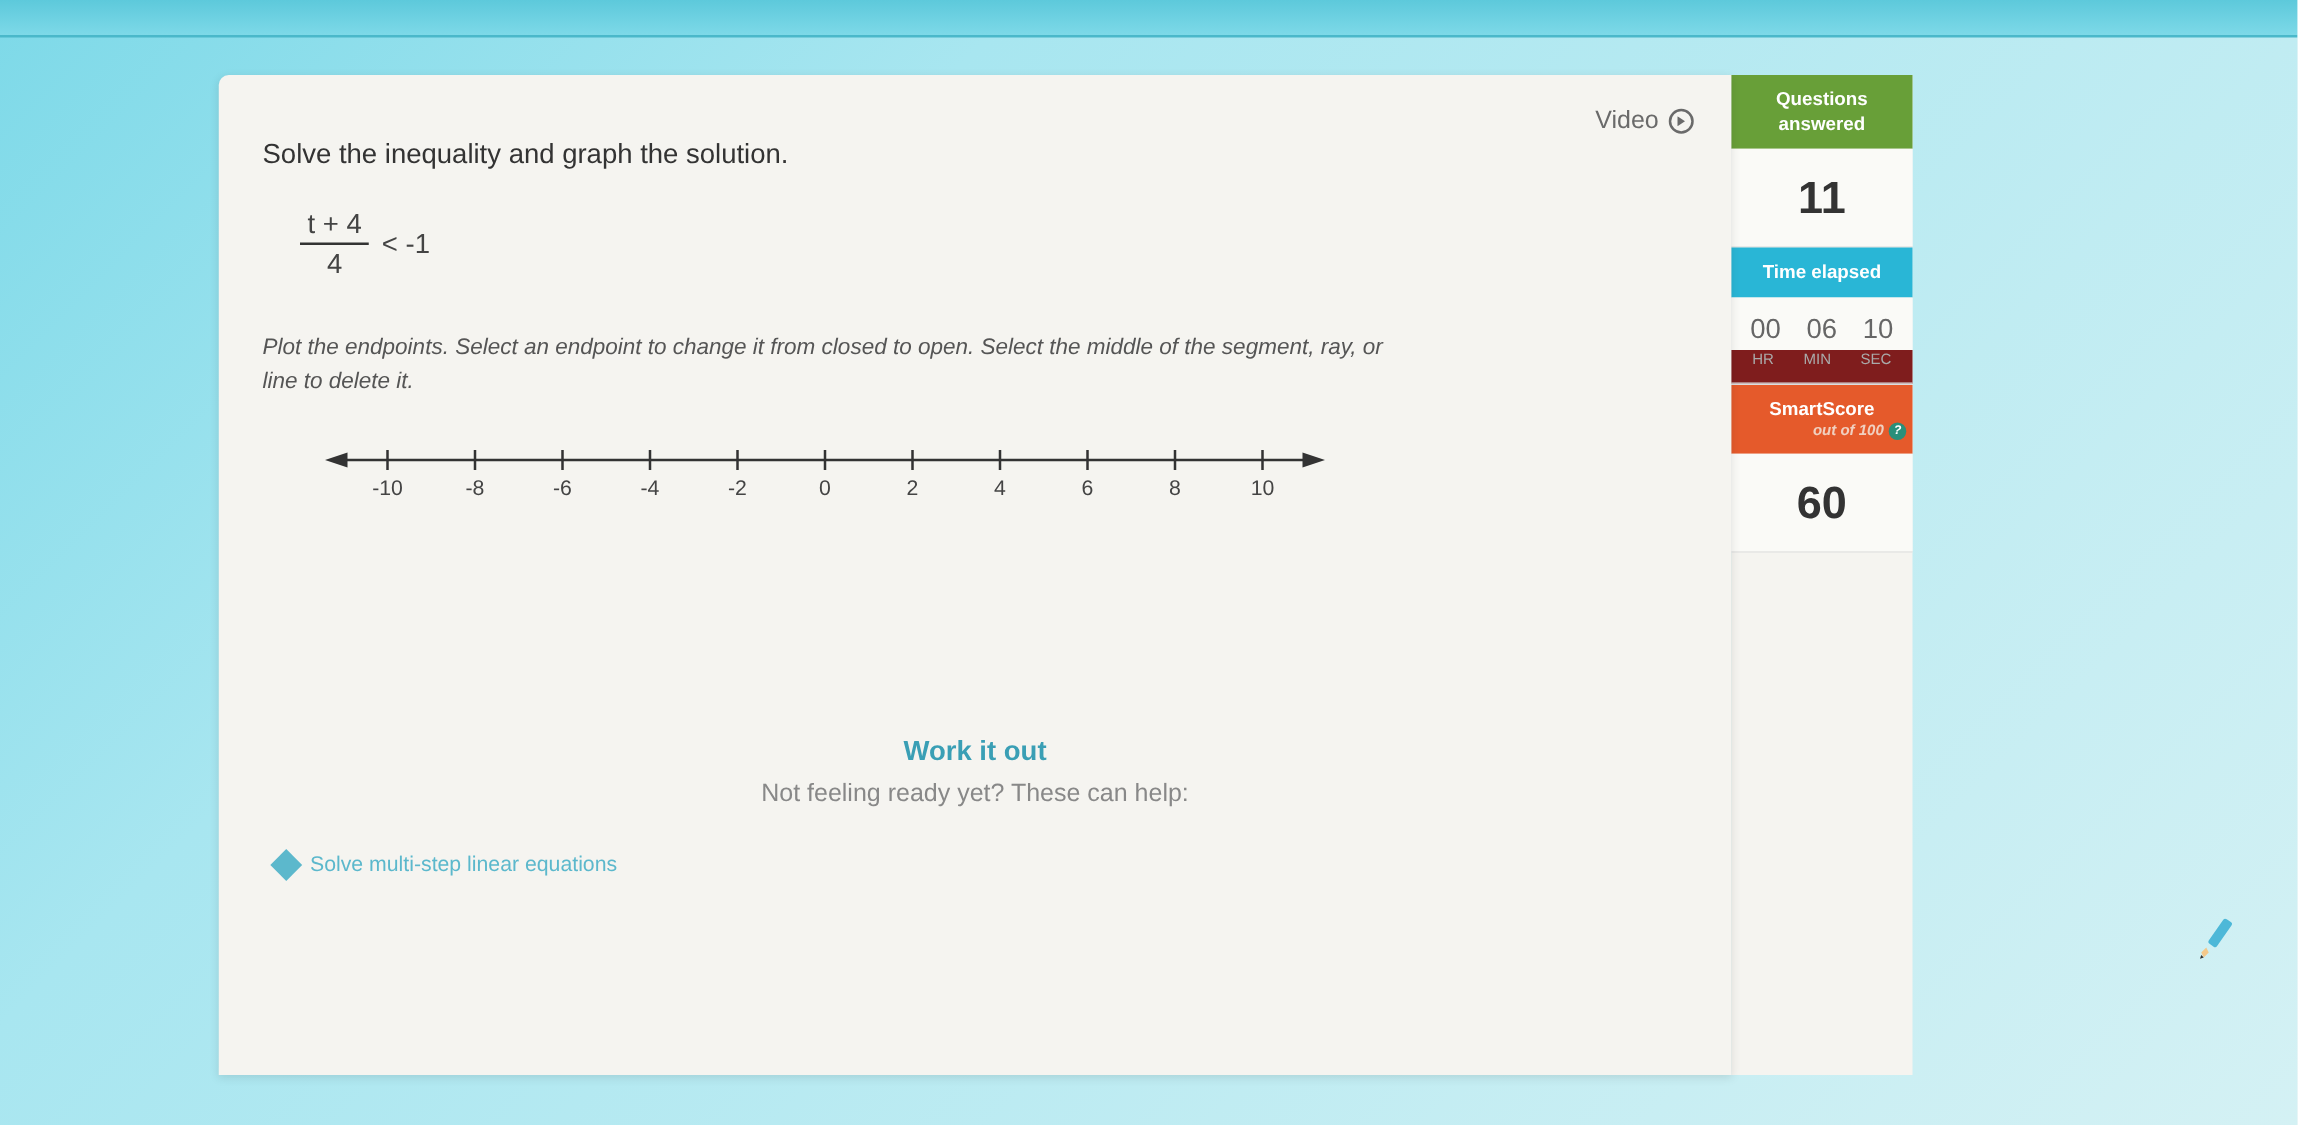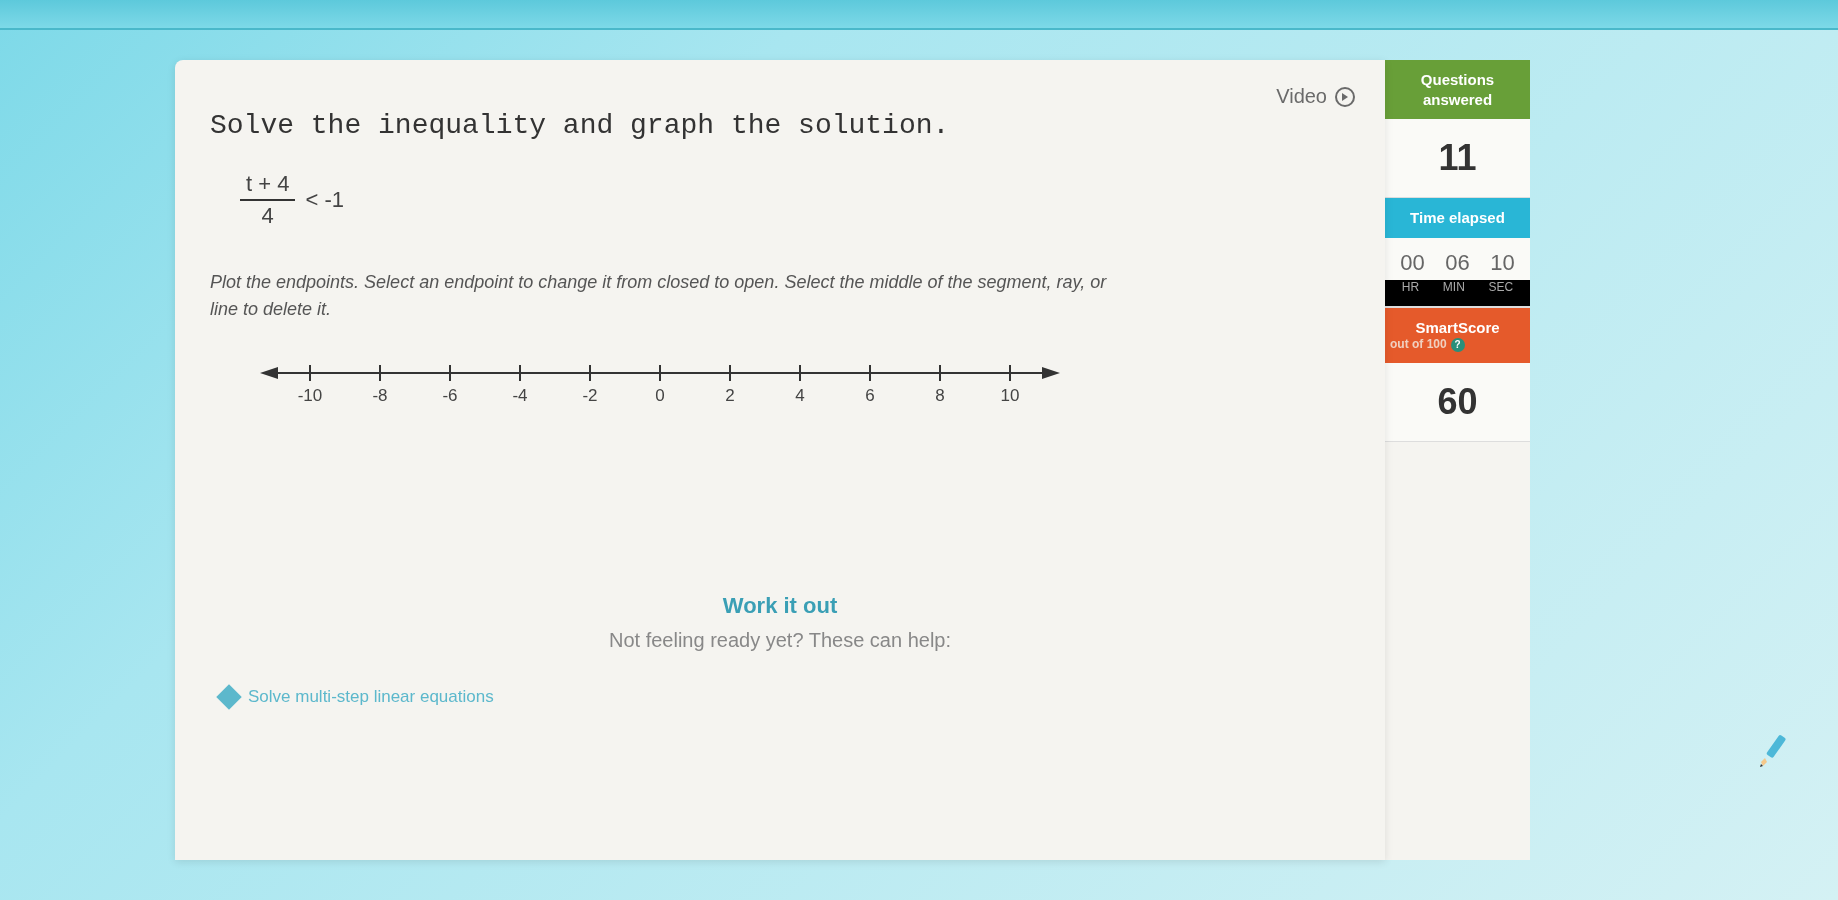--- a/index.html
+++ b/index.html
@@ -49,25 +49,24 @@
       width: 20px;
       height: 20px;
       border: 2px solid #6a6a6a;
       border-radius: 50%;
       display: flex;
       align-items: center;
       justify-content: center;
       font-size: 10px;
     }
     .question-text {
-      font-size: 28px;
+      font-size: 22px;
       color: #333;
       margin-bottom: 30px;
       margin-top: 20px;
-      font-family: Liberation Mono, monospace;
     }
     .fraction-container {
       display: flex;
       align-items: center;
       margin-left: 30px;
       margin-bottom: 40px;
       font-size: 22px;
       color: #444;
     }
     .fraction {
@@ -189,32 +188,33 @@
       background: #fafaf7;
     }
     .time-val {
       font-size: 22px;
       color: #666;
     }
     .time-labels {
       display: flex;
       justify-content: space-around;
       padding: 0 5px 12px 5px;
-      background: #000000;
+      background: #7f1d1d;
       font-size: 12px;
       color: #aaa;
       border-bottom: 1px solid #ddd;
     }
     .smartscore-sub {
       font-size: 12px;
       color: #f0d0c0;
       display: flex;
       align-items: center;
-      justify-content: flex-start;
+      justify-content: flex-end;
       gap: 4px;
+      font-style: italic;
     }
     .help-circle {
       width: 14px;
       height: 14px;
       border-radius: 50%;
       background: #2a8f7a;
       color: white;
       font-size: 10px;
       display: inline-flex;
       align-items: center;

